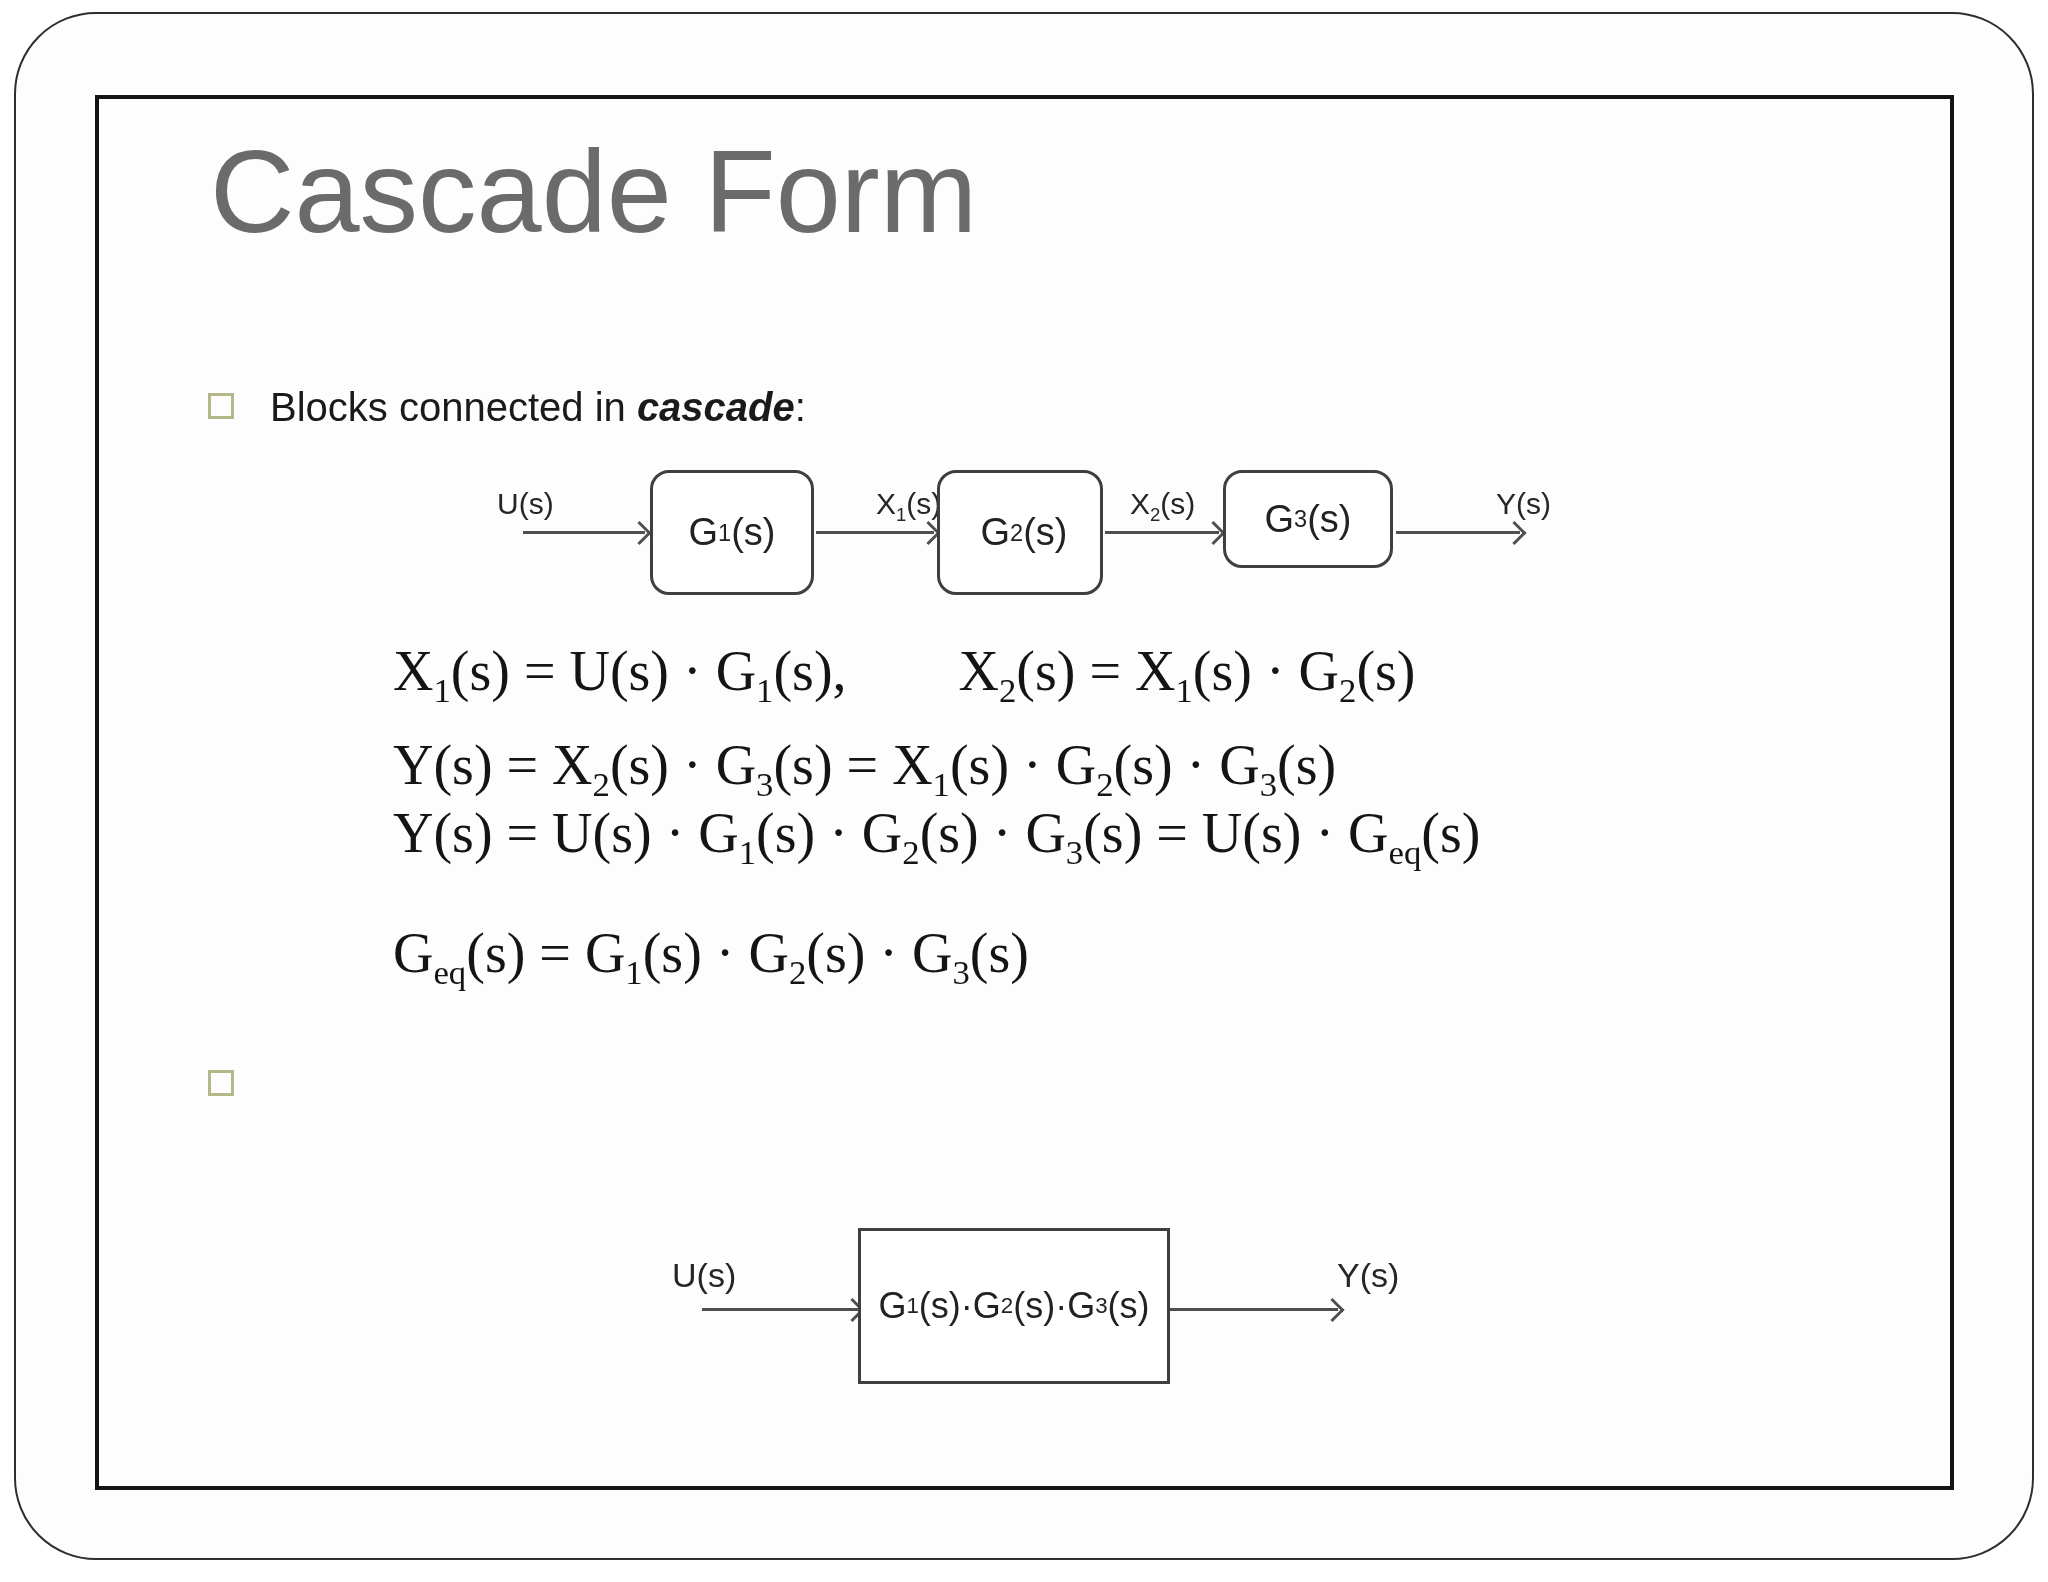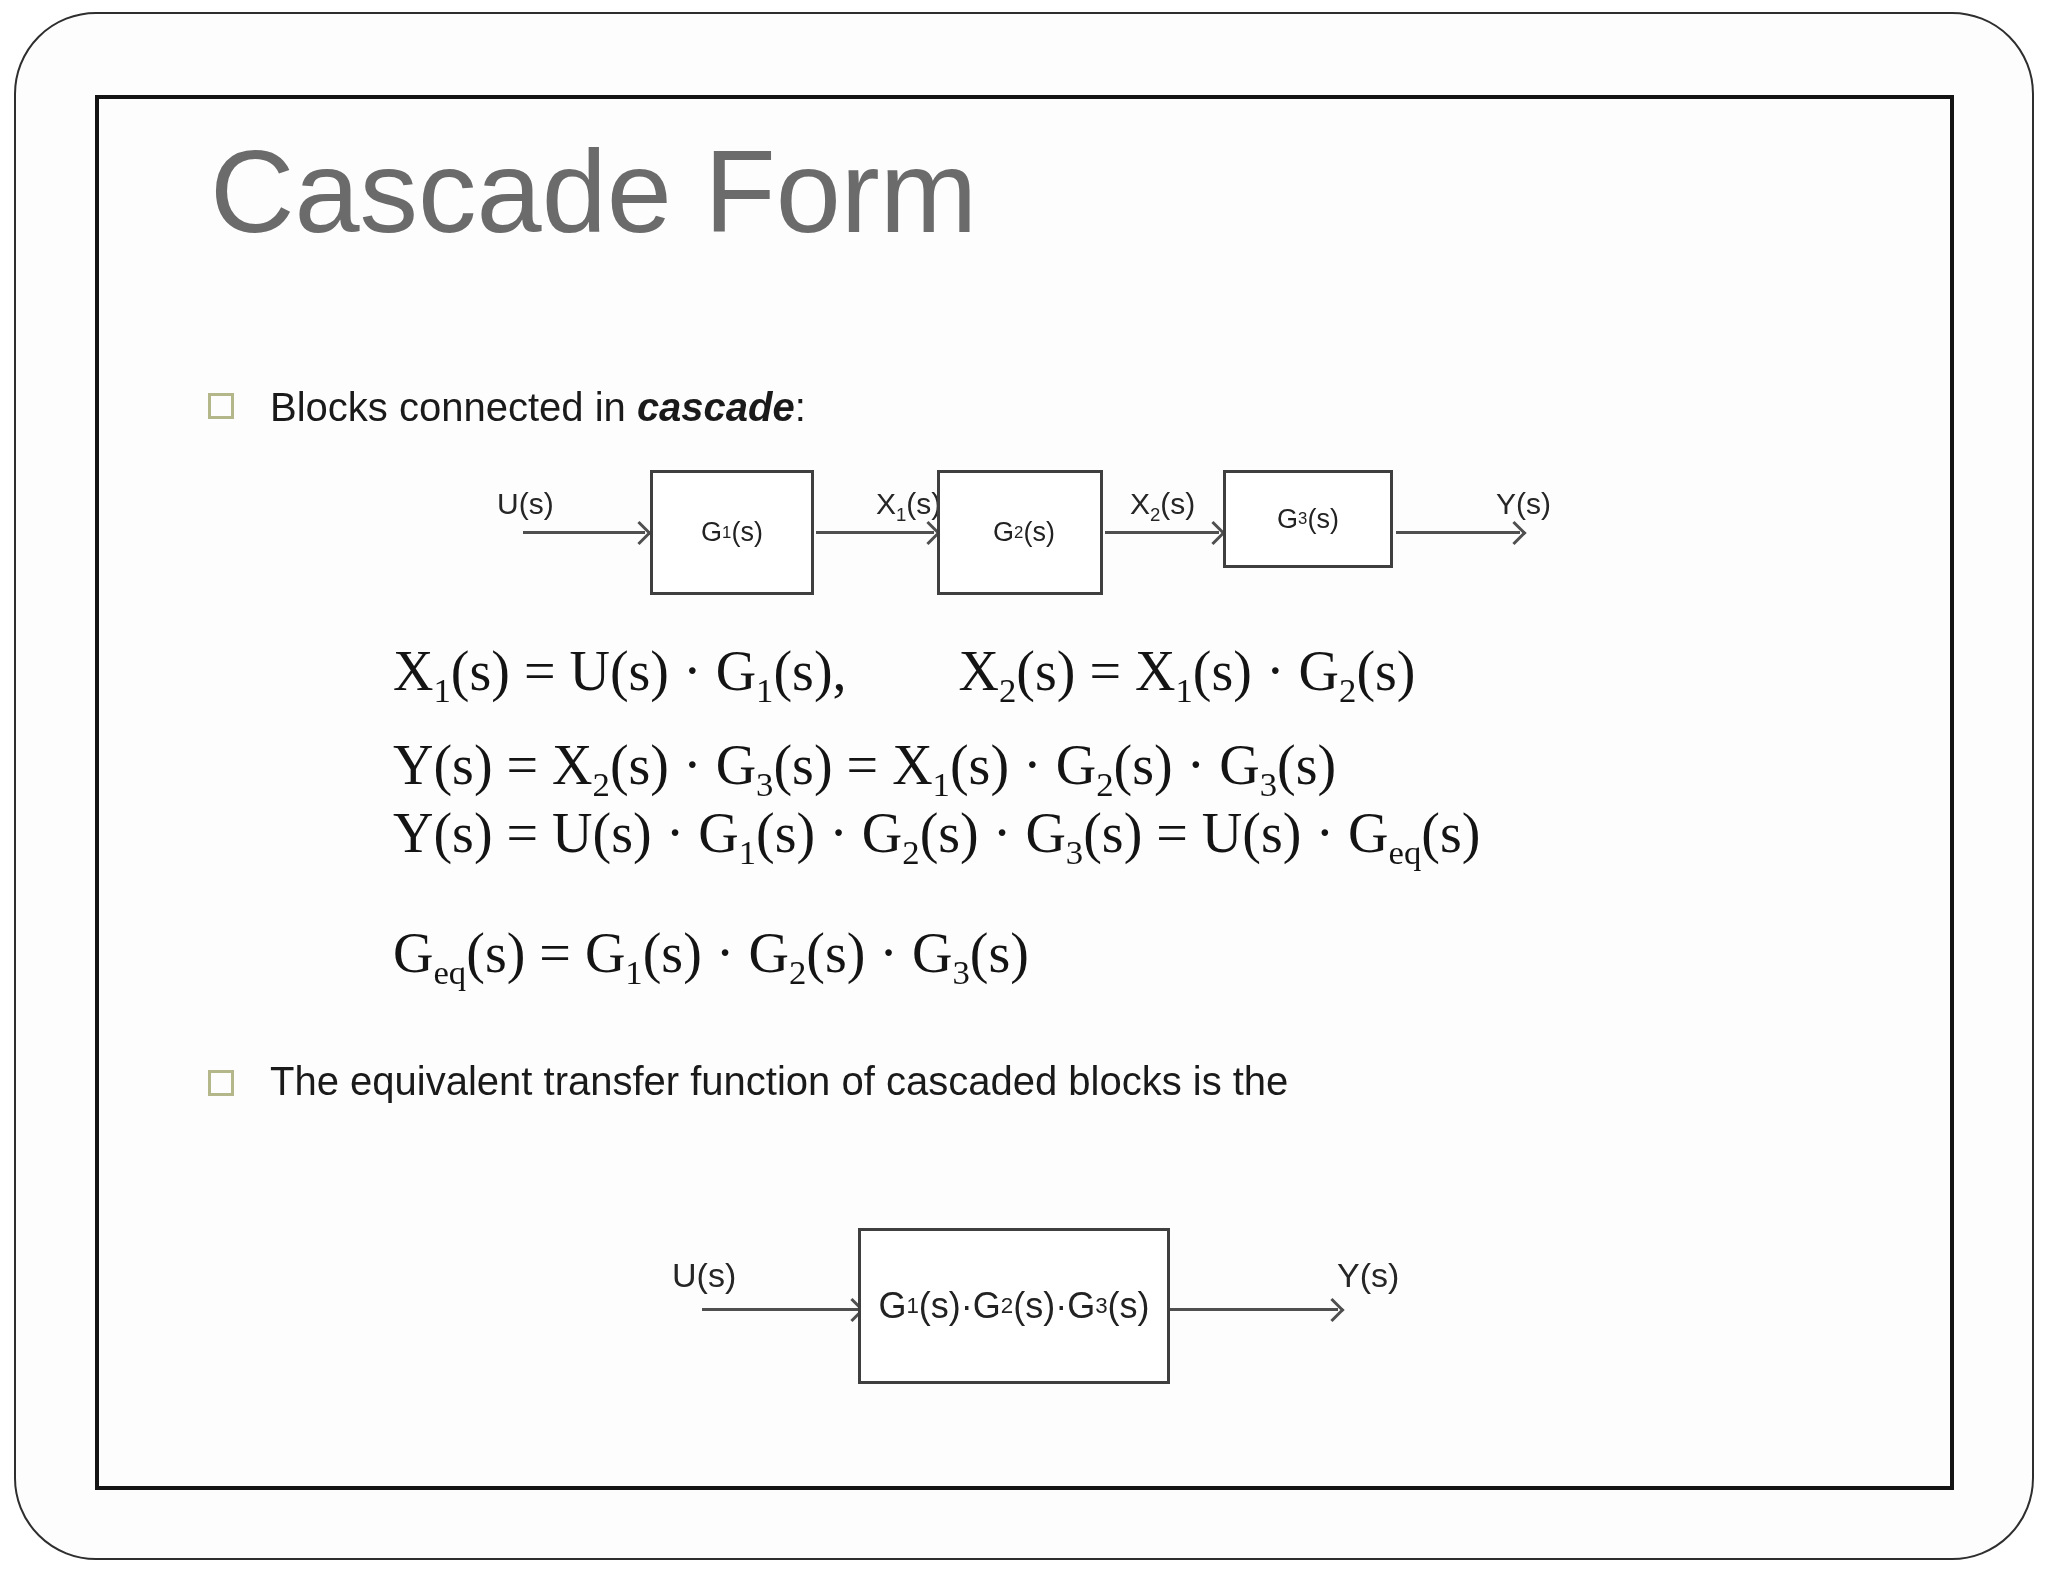--- a/index.html
+++ b/index.html
@@ -49,21 +49,21 @@
     white-space:pre;line-height:1.2;
   }
   .equation sub{font-size:0.62em;line-height:0;}
 
   .block{
     position:absolute;border:3px solid var(--block-border);background:#ffffff;
     display:flex;align-items:center;justify-content:center;
     color:#222222;white-space:nowrap;
   }
   .block sub,.sig-label sub{font-size:0.62em;line-height:0;}
-  .d1-block{font-size:27px;}
+  .d1-block{font-size:38px;border-radius:19px;}
   .d2-block{font-size:36px;}
 
   .sig-label{
     position:absolute;color:#262626;white-space:nowrap;
   }
   .d1-label{font-size:30px;}
   .d2-label{font-size:34px;}
 
   .arrow{
     position:absolute;height:3px;background:var(--arrow);
@@ -108,21 +108,20 @@
   <div class="sig-label d1-label" style="left:1496px;top:487px;">Y(s)</div>
 </div>
 
 <div class="equation" style="top:638px;">X<sub>1</sub>(s) = U(s) · G<sub>1</sub>(s),        X<sub>2</sub>(s) = X<sub>1</sub>(s) · G<sub>2</sub>(s)</div>
 <div class="equation" style="top:732px;">Y(s) = X<sub>2</sub>(s) · G<sub>3</sub>(s) = X<sub>1</sub>(s) · G<sub>2</sub>(s) · G<sub>3</sub>(s)</div>
 <div class="equation" style="top:800px;">Y(s) = U(s) · G<sub>1</sub>(s) · G<sub>2</sub>(s) · G<sub>3</sub>(s) = U(s) · G<sub>eq</sub>(s)</div>
 <div class="equation" style="top:920px;">G<sub>eq</sub>(s) = G<sub>1</sub>(s) · G<sub>2</sub>(s) · G<sub>3</sub>(s)</div>
 
 <div class="bullet-square" style="left:208px;top:1070px;"></div>
 <div class="bullet-text" style="left:270px;top:1042px;">
-  <div>The equivalent transfer function of cascaded blocks is the</div>
 </div>
 
 <div>
   <div class="sig-label d2-label" style="left:672px;top:1256px;">U(s)</div>
   <div class="arrow" style="left:702px;top:1308px;width:156px;"></div>
 
   <div class="block d2-block" style="left:858px;top:1228px;width:312px;height:156px;">G<sub>1</sub>(s)·G<sub>2</sub>(s)·G<sub>3</sub>(s)</div>
 
   <div class="arrow" style="left:1170px;top:1308px;width:168px;"></div>
   <div class="sig-label d2-label" style="left:1337px;top:1256px;">Y(s)</div>

